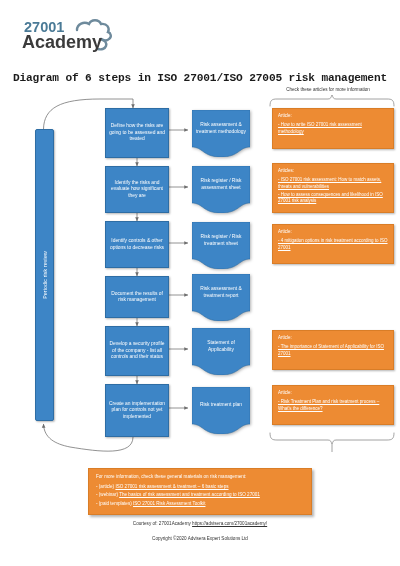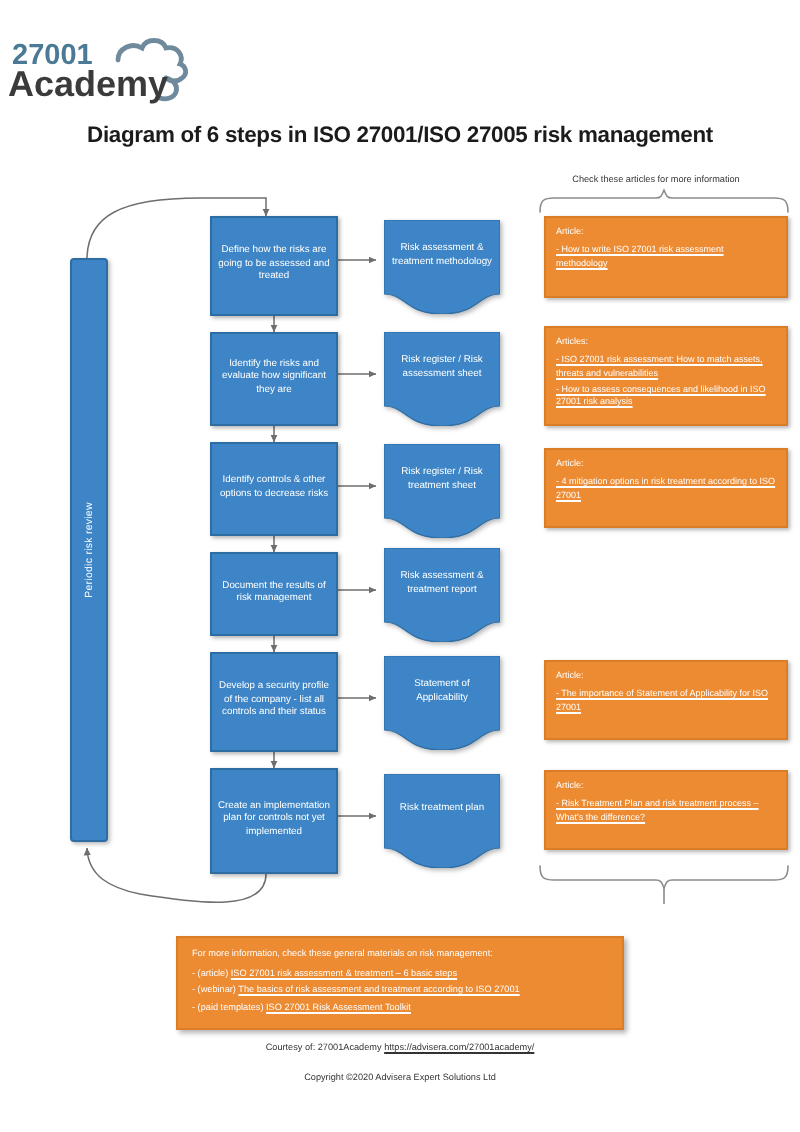--- a/index.html
+++ b/index.html
@@ -12,38 +12,39 @@
     height: 566px;
     position: relative;
     font-family: "Liberation Sans", sans-serif;
     color: #222;
     overflow: hidden;
   }
 
   
   #logo {
     position: absolute;
-    left: 4px;
+    left: 22px;
     top: 17px;
     width: 112px;
     height: 36px;
   }
   #logo svg { display: block; }
 
   
   #page-title {
     position: absolute;
     left: 0;
-    top: 62px;
+    top: 72px;
     width: 400px;
     text-align: center;
     font-size: 11.2px;
     font-weight: bold;
     letter-spacing: -0.15px;
     color: #1b1b1b;
+    font-family: Liberation Mono, monospace;
   }
 
   
   #articles-header {
     position: absolute;
     left: 258px;
     top: 87px;
     width: 140px;
     text-align: center;
     font-size: 4.6px;

